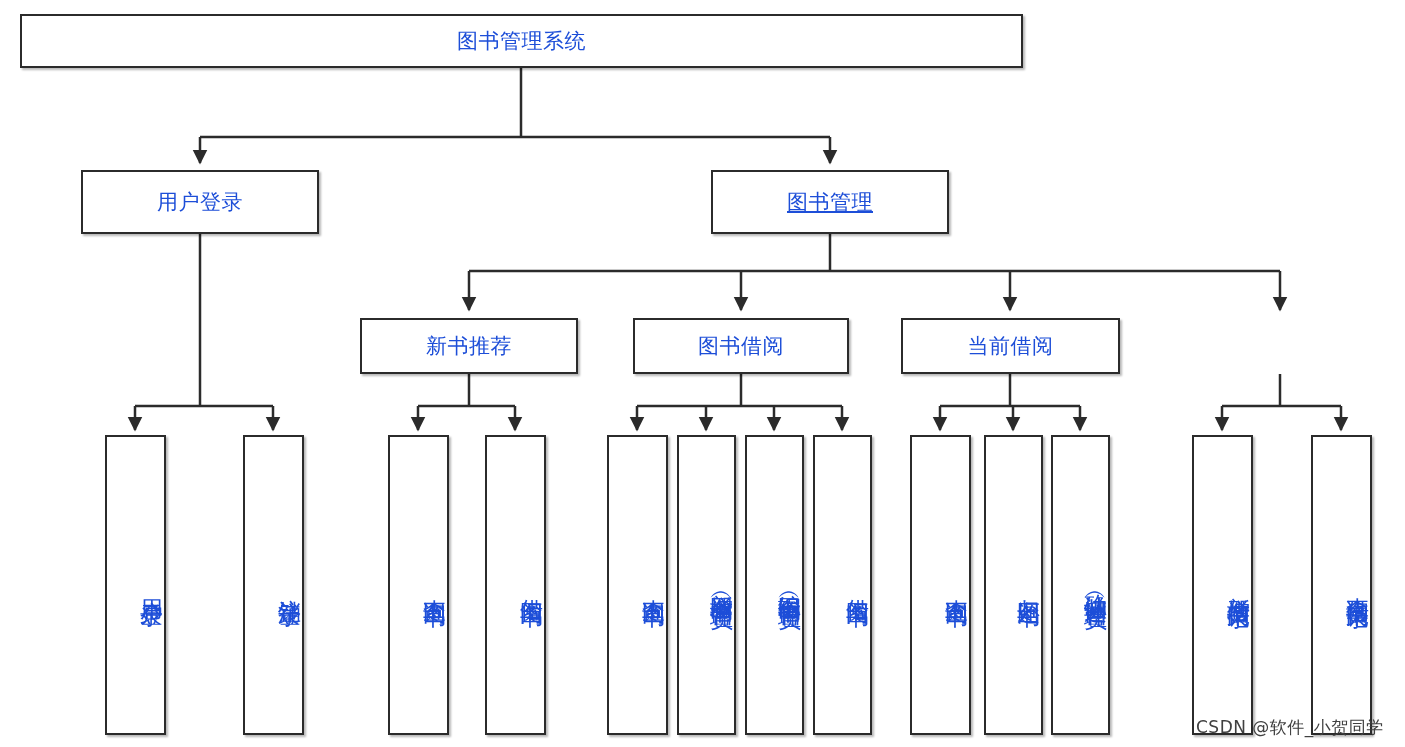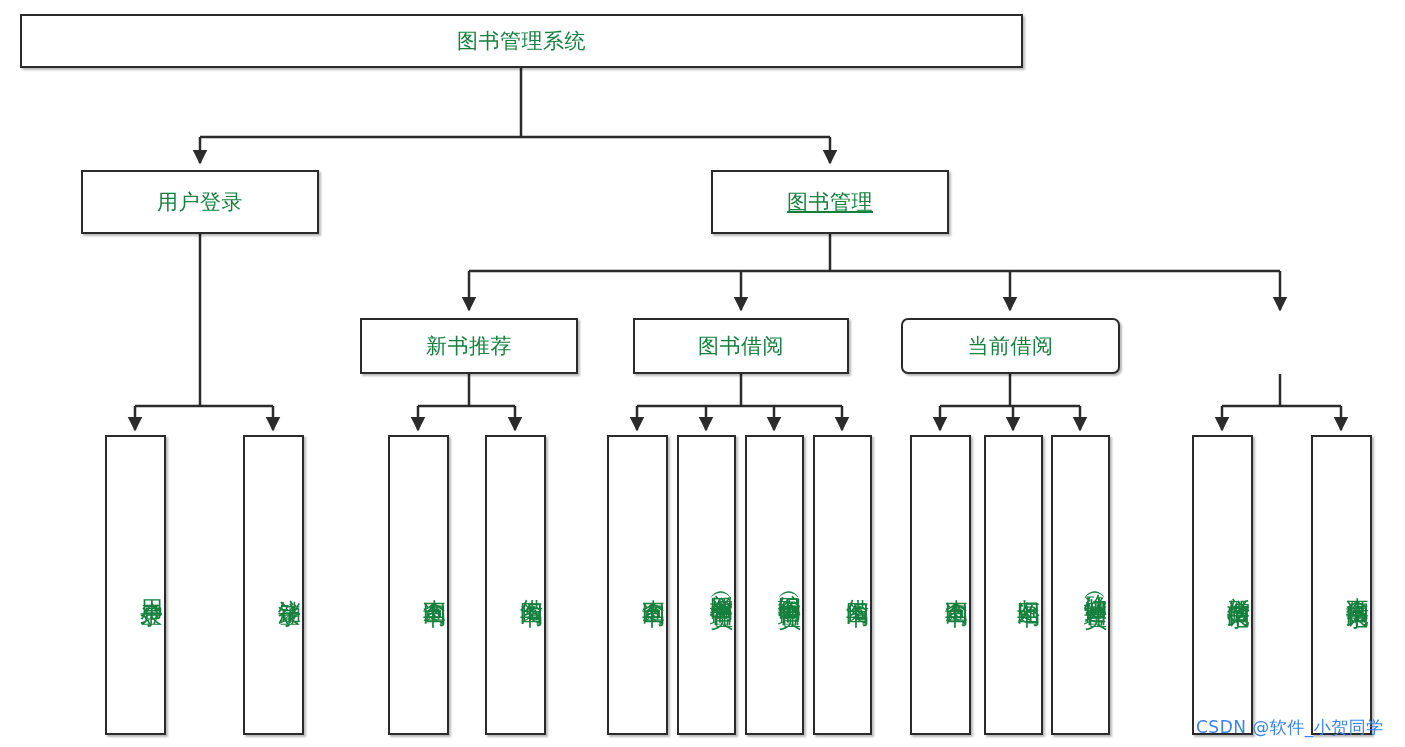--- a/index.html
+++ b/index.html
@@ -26,21 +26,21 @@
   }
   .node-box {
     position: absolute;
     box-sizing: border-box;
     border: 2px solid #2b2b2b;
     background: #ffffff;
     box-shadow: 2px 2px 2px rgba(0,0,0,0.28);
     display: flex;
     align-items: center;
     justify-content: center;
-    color: #15803d;
+    color: #1d4ed8;
   }
   .node-h {
     font-size: 21px;
     letter-spacing: 0.5px;
     white-space: nowrap;
   }
   .node-v {
     writing-mode: vertical-rl;
     text-orientation: upright;
     font-size: 23px;
@@ -48,21 +48,21 @@
     letter-spacing: 2px;
     padding-top: 6px;
     padding-bottom: 6px;
     align-items: flex-start;
     justify-content: center;
     text-align: center;
   }
   .node-v.tall-text { align-items: flex-start; }
   .watermark {
     position: absolute;
-    color: #3b82f6;
+    color: #404040;
     font-size: 17px;
     white-space: nowrap;
     letter-spacing: 0.5px;
     pointer-events: none;
   }
 </style>
 </head>
 <body>
 
 <div id="diagram-root">
@@ -132,21 +132,21 @@
     </g>
   </svg>
 
   <div class="node-box node-h" id="node-title" style="left: 20px; top: 14px; width: 1003px; height: 54px;">图书管理系统</div>
 
   <div class="node-box node-h" id="node-l1-0" style="left: 81px; top: 170px; width: 238px; height: 64px;">用户登录</div>
   <div class="node-box node-h" id="node-l1-1" style="left: 711px; top: 170px; width: 238px; height: 64px; text-decoration: underline;">图书管理</div>
 
   <div class="node-box node-h" id="node-l2-1" style="left: 633px; top: 318px; width: 216px; height: 56px;">图书借阅</div>
   <div class="node-box node-h" id="node-l2-0" style="left: 360px; top: 318px; width: 218px; height: 56px;">新书推荐</div>
-  <div class="node-box node-h" id="node-l2-2" style="left: 901px; top: 318px; width: 219px; height: 56px; border-radius: 7px;">当前借阅</div>
+  <div class="node-box node-h" id="node-l2-2" style="left: 901px; top: 318px; width: 219px; height: 56px;">当前借阅</div>
 
   <div class="node-box node-v" id="node-leaf-0" style="left: 105px; top: 435px; width: 61px; height: 300px;">用户登录</div>
   <div class="node-box node-v" id="node-leaf-1" style="left: 243px; top: 435px; width: 61px; height: 300px;">注销登录</div>
   <div class="node-box node-v" id="node-leaf-2" style="left: 388px; top: 435px; width: 61px; height: 300px;">查询图书</div>
   <div class="node-box node-v" id="node-leaf-3" style="left: 485px; top: 435px; width: 61px; height: 300px;">借阅图书</div>
   <div class="node-box node-v" id="node-leaf-4" style="left: 607px; top: 435px; width: 61px; height: 300px;">查询图书</div>
   <div class="node-box node-v tall-text" id="node-leaf-5" style="left: 677px; top: 435px; width: 59px; height: 300px;">新增图书（管理员）</div>
   <div class="node-box node-v tall-text" id="node-leaf-6" style="left: 745px; top: 435px; width: 59px; height: 300px;">编辑图书（管理员）</div>
   <div class="node-box node-v" id="node-leaf-7" style="left: 813px; top: 435px; width: 59px; height: 300px;">借阅图书</div>
   <div class="node-box node-v" id="node-leaf-8" style="left: 910px; top: 435px; width: 61px; height: 300px;">查询图书</div>

